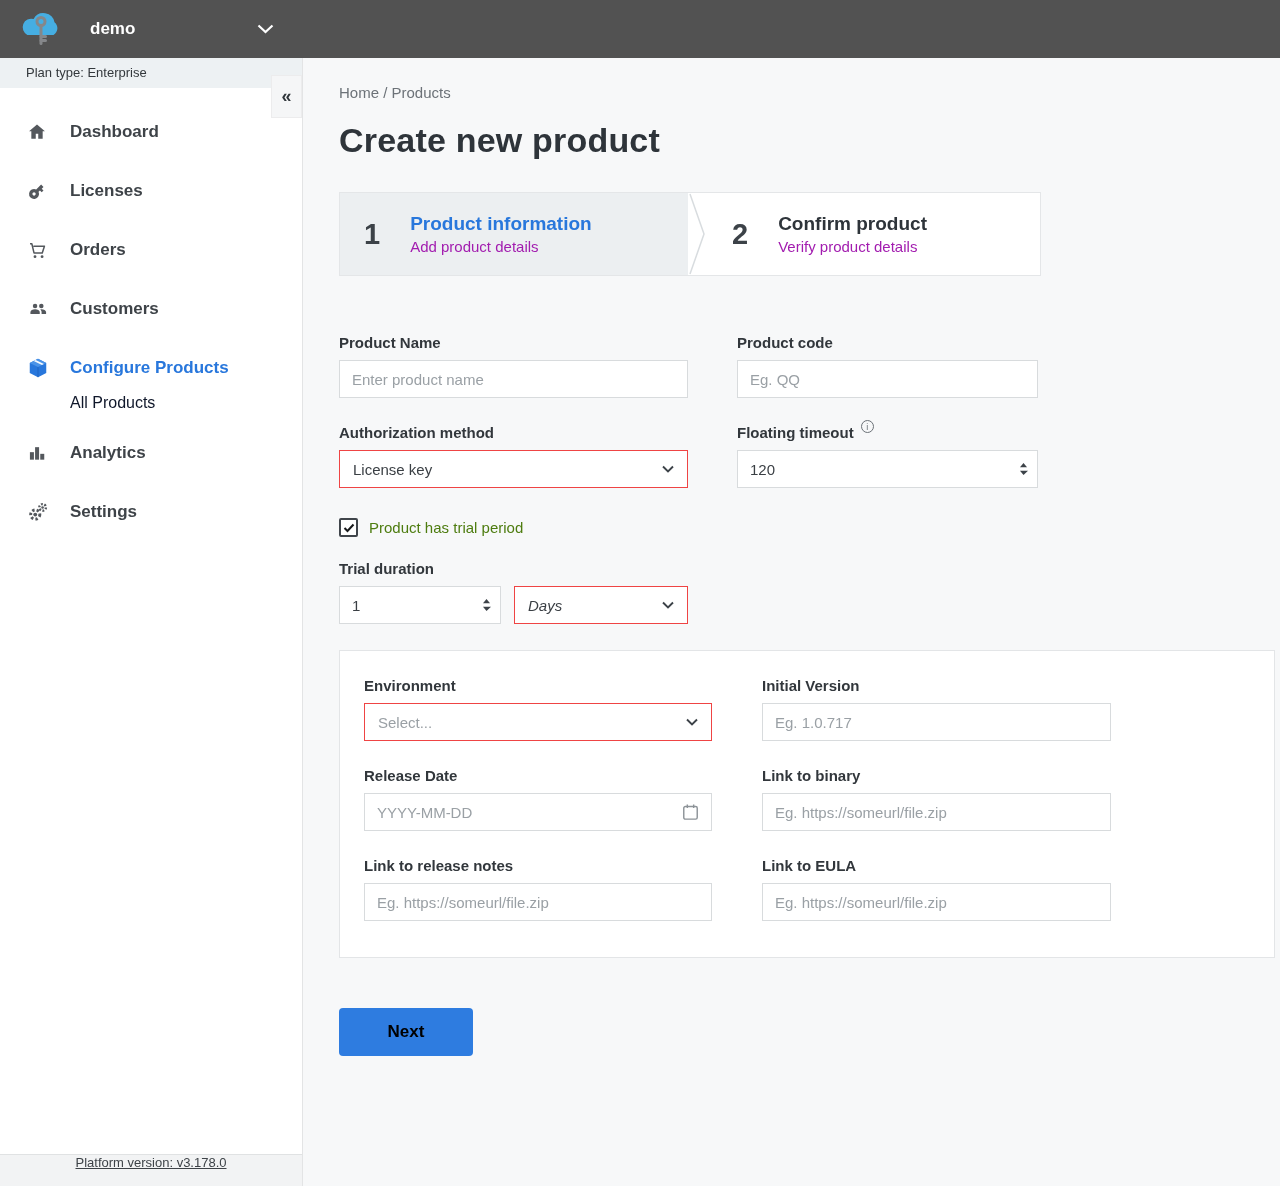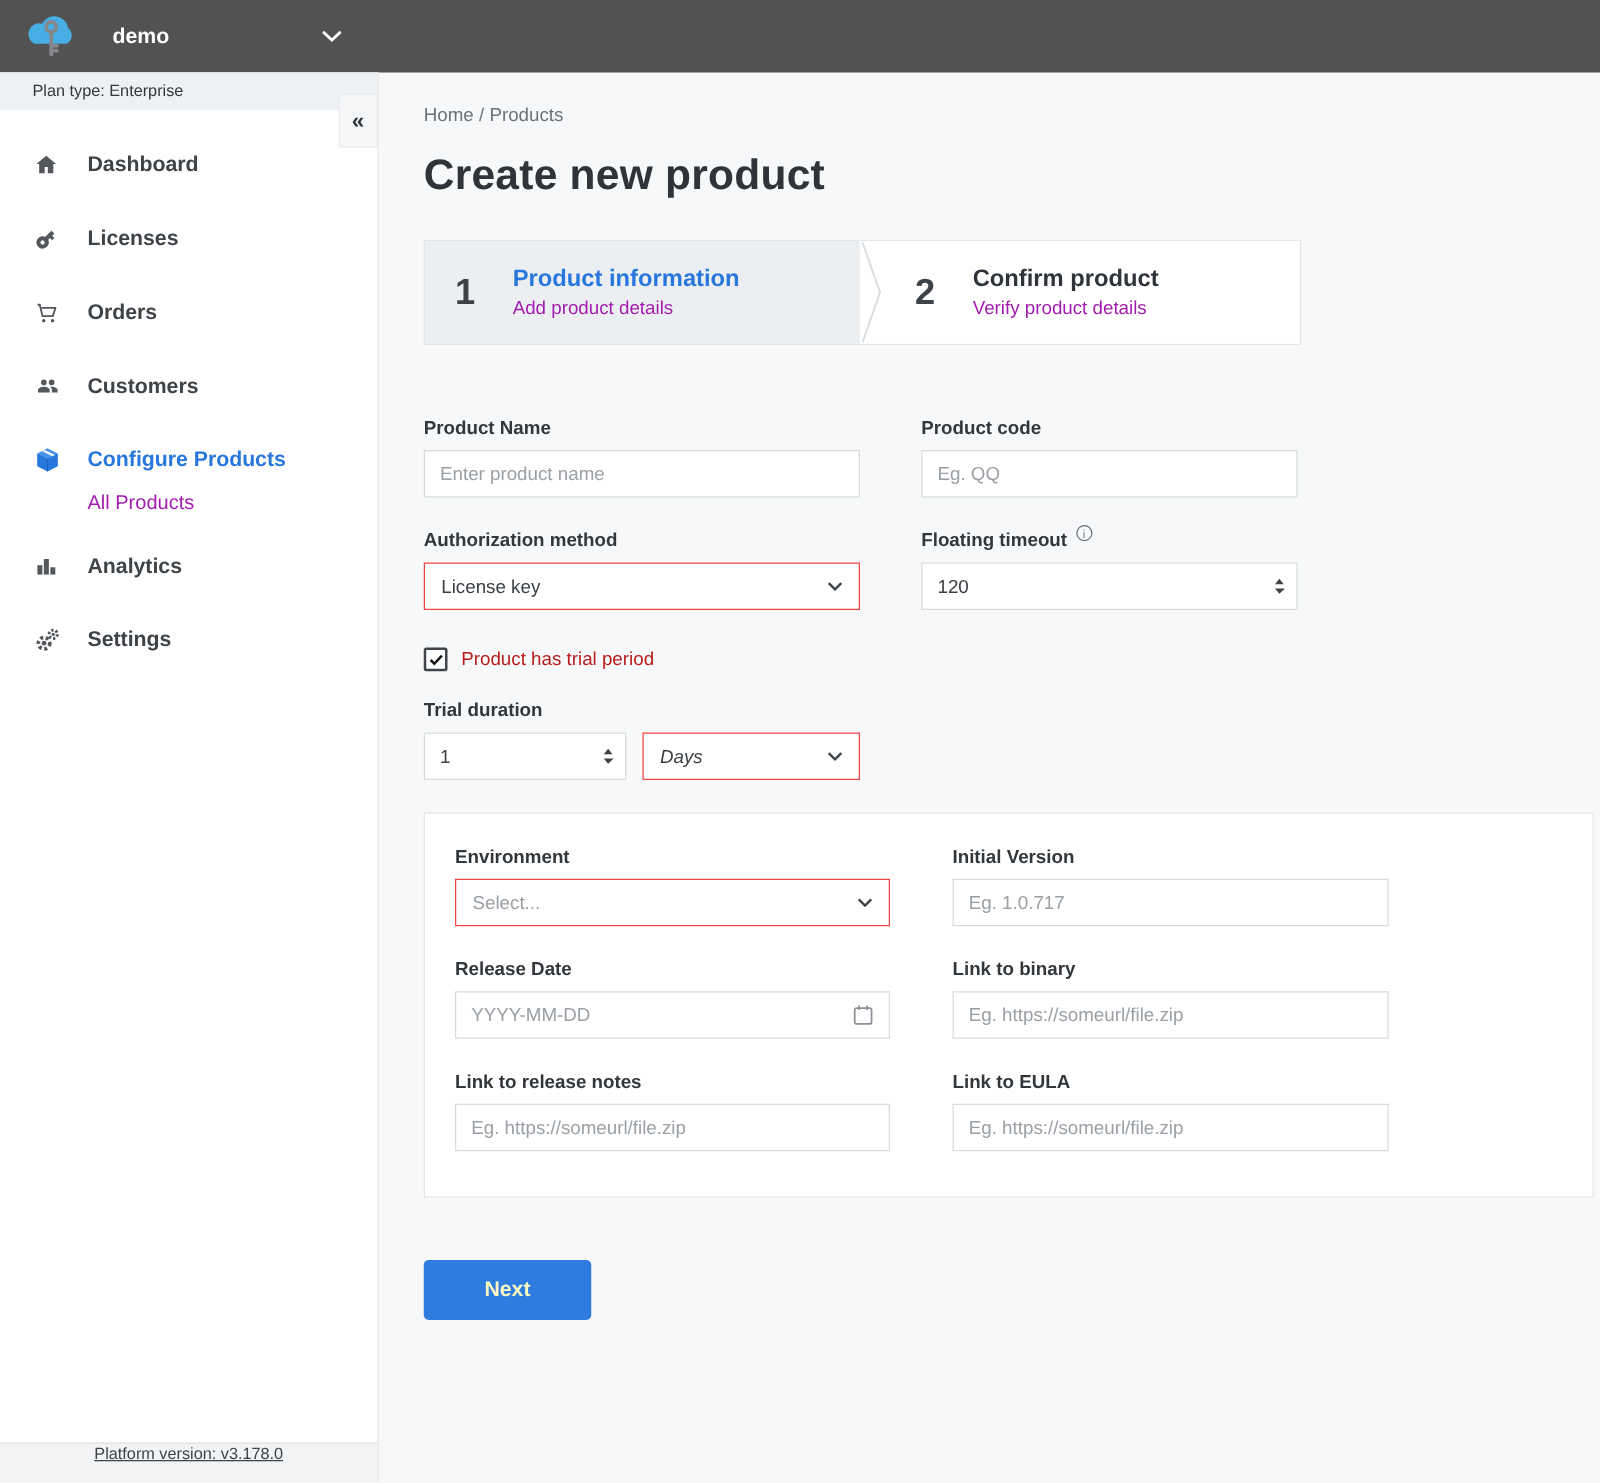--- a/index.html
+++ b/index.html
@@ -49,21 +49,21 @@
   .menu-item {
     height:59px; display:flex; align-items:center;
     padding-left:27px; font-size:17px; font-weight:600;
     color:#3e4348; cursor:pointer;
   }
   .mi-icon { width:23px; margin-right:20px; display:flex; align-items:center; color:#54585d; flex-shrink:0; }
   .menu-item.active, .menu-item.active .mi-icon { color:#2877dc; }
   .sub-item {
     height:30px; margin-top:-9px; margin-bottom:5px;
     padding-left:70px; display:flex; align-items:center;
-    font-size:16px; font-weight:400; color:#a21caf; cursor:pointer;
+    font-size:16px; font-weight:400; color:#0f172a; cursor:pointer;
   }
   .sidebar-footer {
     margin-top:auto; height:32px;
     background:#f2f3f4; border-top:1px solid #e0e2e3;
     display:flex; align-items:flex-start; justify-content:center;
   }
   .sidebar-footer span {
     font-size:13px; color:#3e4348; text-decoration:underline; cursor:pointer;
   }
 
@@ -121,37 +121,37 @@
   }
   .date-wrap input { padding-right:28px; }
   .cal-icon { position:absolute; right:12px; top:9px; cursor:pointer; display:flex; }
 
   .checkbox-row { display:flex; align-items:center; margin:4px 0 23px; }
   .checkbox {
     width:19px; height:19px; border:2px solid #40454b; border-radius:2px;
     background:#fff; display:flex; align-items:center; justify-content:center;
     cursor:pointer; flex-shrink:0;
   }
-  .cb-label { margin-left:11px; font-size:15px; color:#b91c1c; }
+  .cb-label { margin-left:11px; font-size:15px; color:#4d7c0f; }
 
   .dur-row { display:flex; gap:13px; }
   .dur-num { width:162px; }
   .dur-unit { width:174px;font-style:italic; }
 
   .file-panel {
     margin-top:20px; width:936px;
     border:1px solid #e3e5e7; background:#fff;
     padding:26px 0 10px 24px;
   }
   .grid2b { display:grid; grid-template-columns:348px 349px; column-gap:50px; }
 
   .next-btn {
     margin-top:50px; width:134px; height:48px;
     background:#2e7ce0; border:none; border-radius:4px;
-    color:#fef9c3; font-size:17px; font-weight:700;
+    color:#000000; font-size:17px; font-weight:700;
     font-family:"Liberation Sans",sans-serif; cursor:pointer;
     display:block;
   }
 </style>
 </head>
 <body>
 
 <div class="page">
 
   <div class="topbar">

